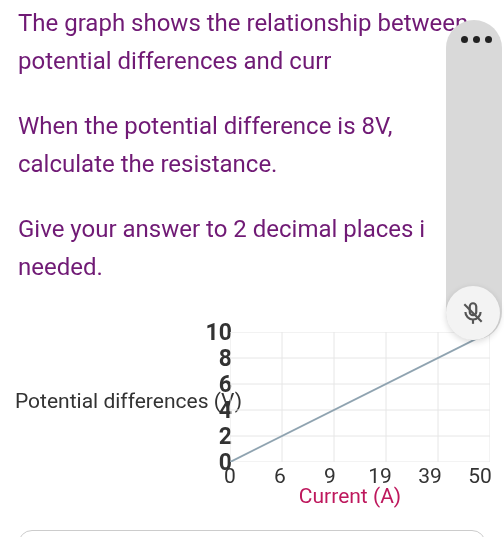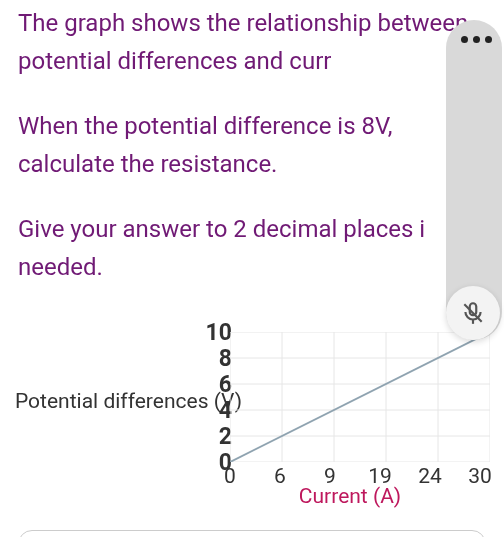--- a/index.html
+++ b/index.html
@@ -121,22 +121,22 @@
   <div class="y-tick" style="top:36px">8</div>
   <div class="y-tick" style="top:62px">6</div>
   <div class="y-tick" style="top:88px">4</div>
   <div class="y-tick" style="top:114px">2</div>
   <div class="y-tick" style="top:140px">0</div>
 
   <div class="x-tick" style="left:180px">0</div>
   <div class="x-tick" style="left:230px">6</div>
   <div class="x-tick" style="left:280px">9</div>
   <div class="x-tick" style="left:330px">19</div>
-  <div class="x-tick" style="left:380px">24</div>
-  <div class="x-tick" style="left:430px">30</div>
+  <div class="x-tick" style="left:380px">39</div>
+  <div class="x-tick" style="left:430px">50</div>
 
   <div class="x-title">Current (A)</div>
 
   <div class="plot-area">
     <svg viewBox="0 0 260 130" preserveAspectRatio="none">
       <g stroke="#e6e6e6" stroke-width="1">
         <line x1="0" y1="0" x2="260" y2="0"></line>
         <line x1="0" y1="26" x2="260" y2="26"></line>
         <line x1="0" y1="52" x2="260" y2="52"></line>
         <line x1="0" y1="78" x2="260" y2="78"></line>

